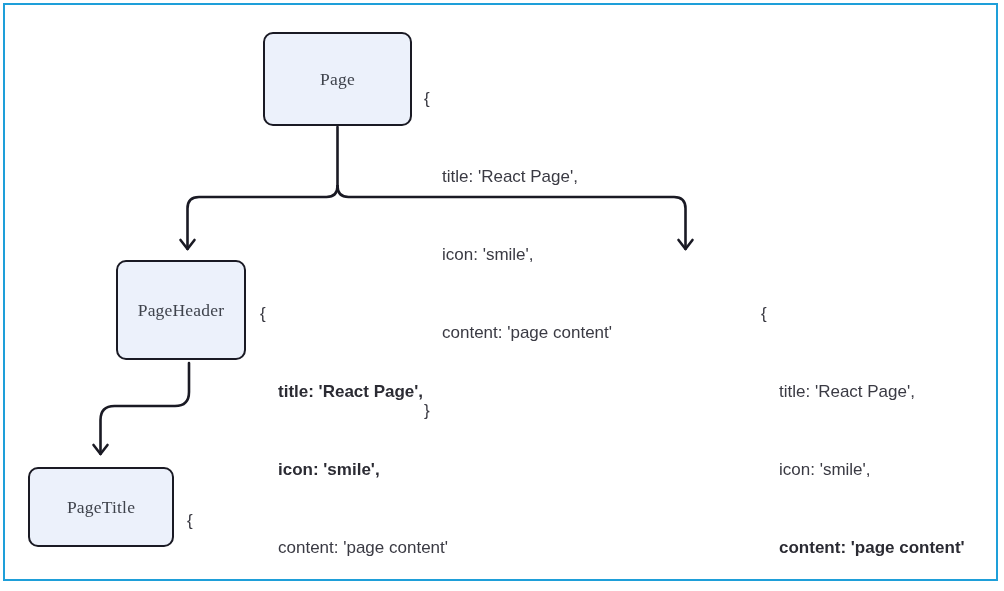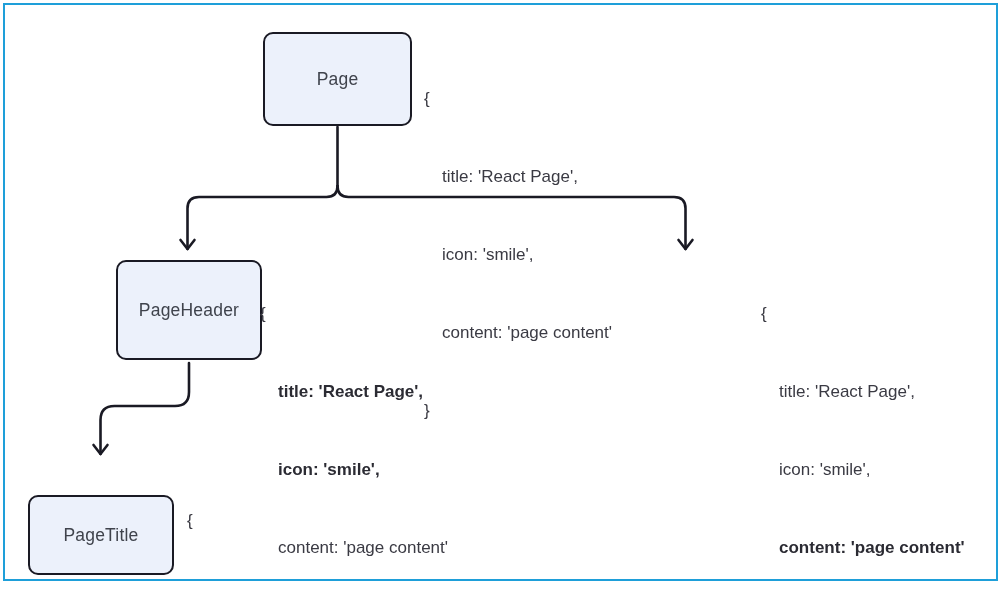--- a/index.html
+++ b/index.html
@@ -12,26 +12,26 @@
   .frame{
     position:absolute;left:3px;top:3px;width:995px;height:578px;
     border:2px solid #1E9FD9;box-sizing:border-box;background:transparent;
     pointer-events:none;
   }
   .arrows{position:absolute;left:0;top:0;width:1004px;height:591px;pointer-events:none;}
   .node{
     position:absolute;box-sizing:border-box;
     background:#ECF1FB;border:2.5px solid #1A1A24;border-radius:10px;
     display:flex;align-items:center;justify-content:center;
-    font-size:17.5px;color:#3F434C;letter-spacing:.2px;
+    font-size:17.5px;color:#3F434C;letter-spacing:.2px;font-family:Liberation Serif, serif;
   }
   .node-page{left:263px;top:32px;width:149px;height:94px;}
-  .node-pageheader{left:116px;top:260px;width:146px;height:100px;}
+  .node-pageheader{left:116px;top:260px;width:130px;height:100px;}
   .node-pagecontent{left:612px;top:260px;width:145px;height:98px;}
-  .node-pagetitle{left:28px;top:467px;width:146px;height:80px;margin-top:28px;}
+  .node-pagetitle{left:28px;top:467px;width:146px;height:80px;}
   .code{
     position:absolute;font-size:17px;line-height:26px;color:#3A3A43;
     white-space:pre;
   }
   .code-page{left:424px;top:34px;}
   .code-pageheader{left:260px;top:249px;}
   .code-pagecontent{left:761px;top:249px;}
   .code-pagetitle{left:187px;top:456px;}
   .code-line{display:block;}
   .code-line.prop{padding-left:18px;}

